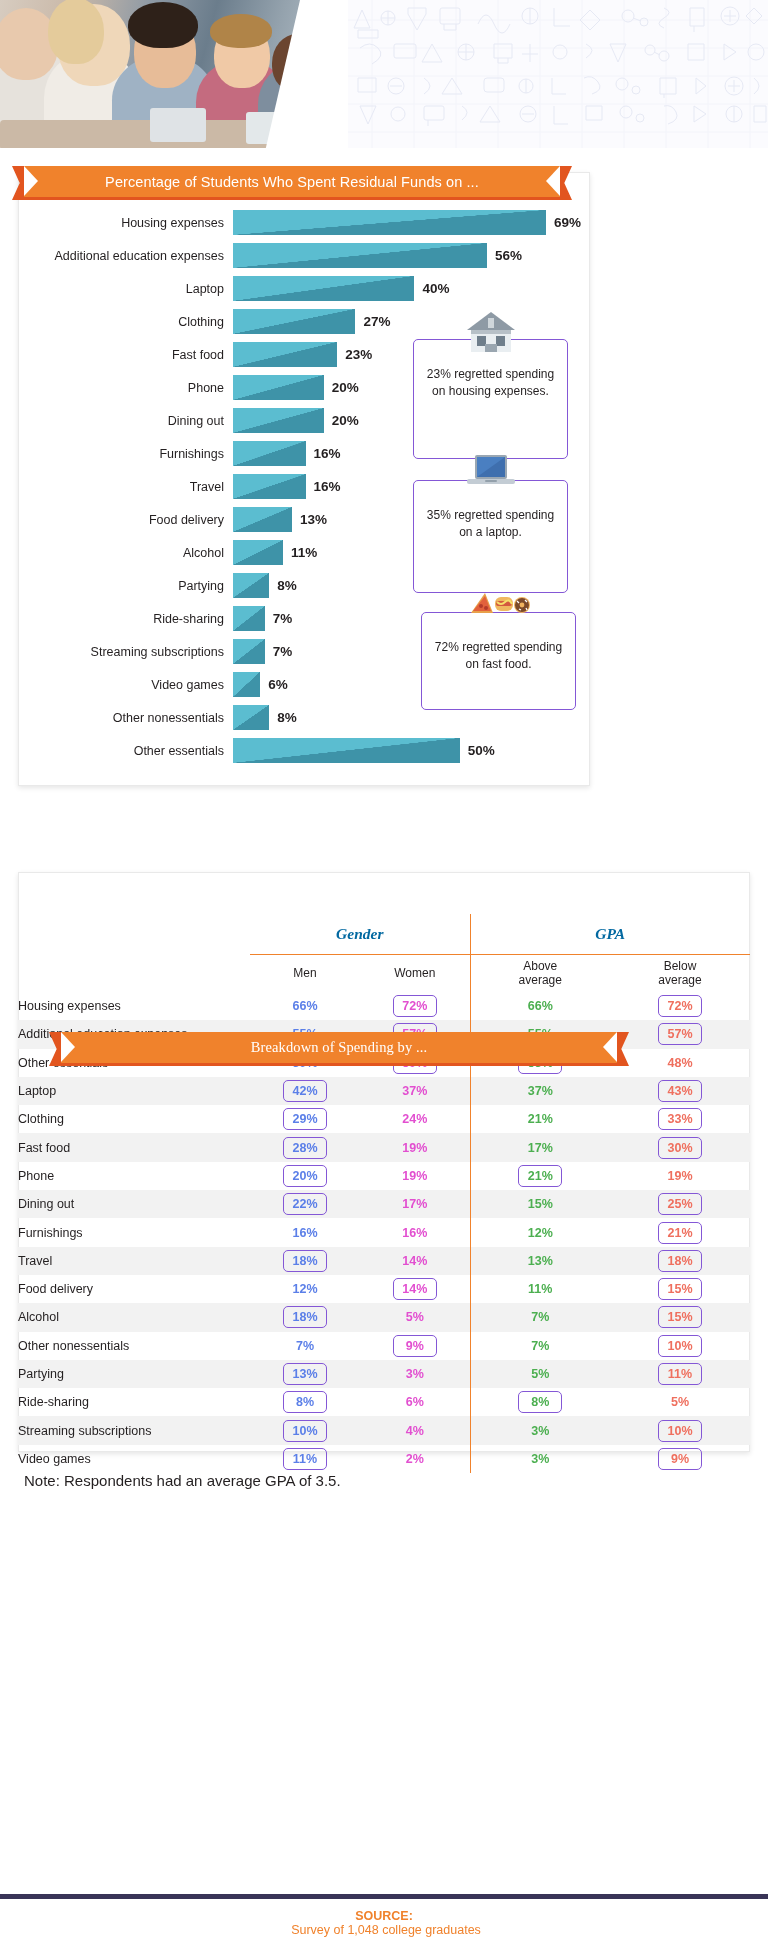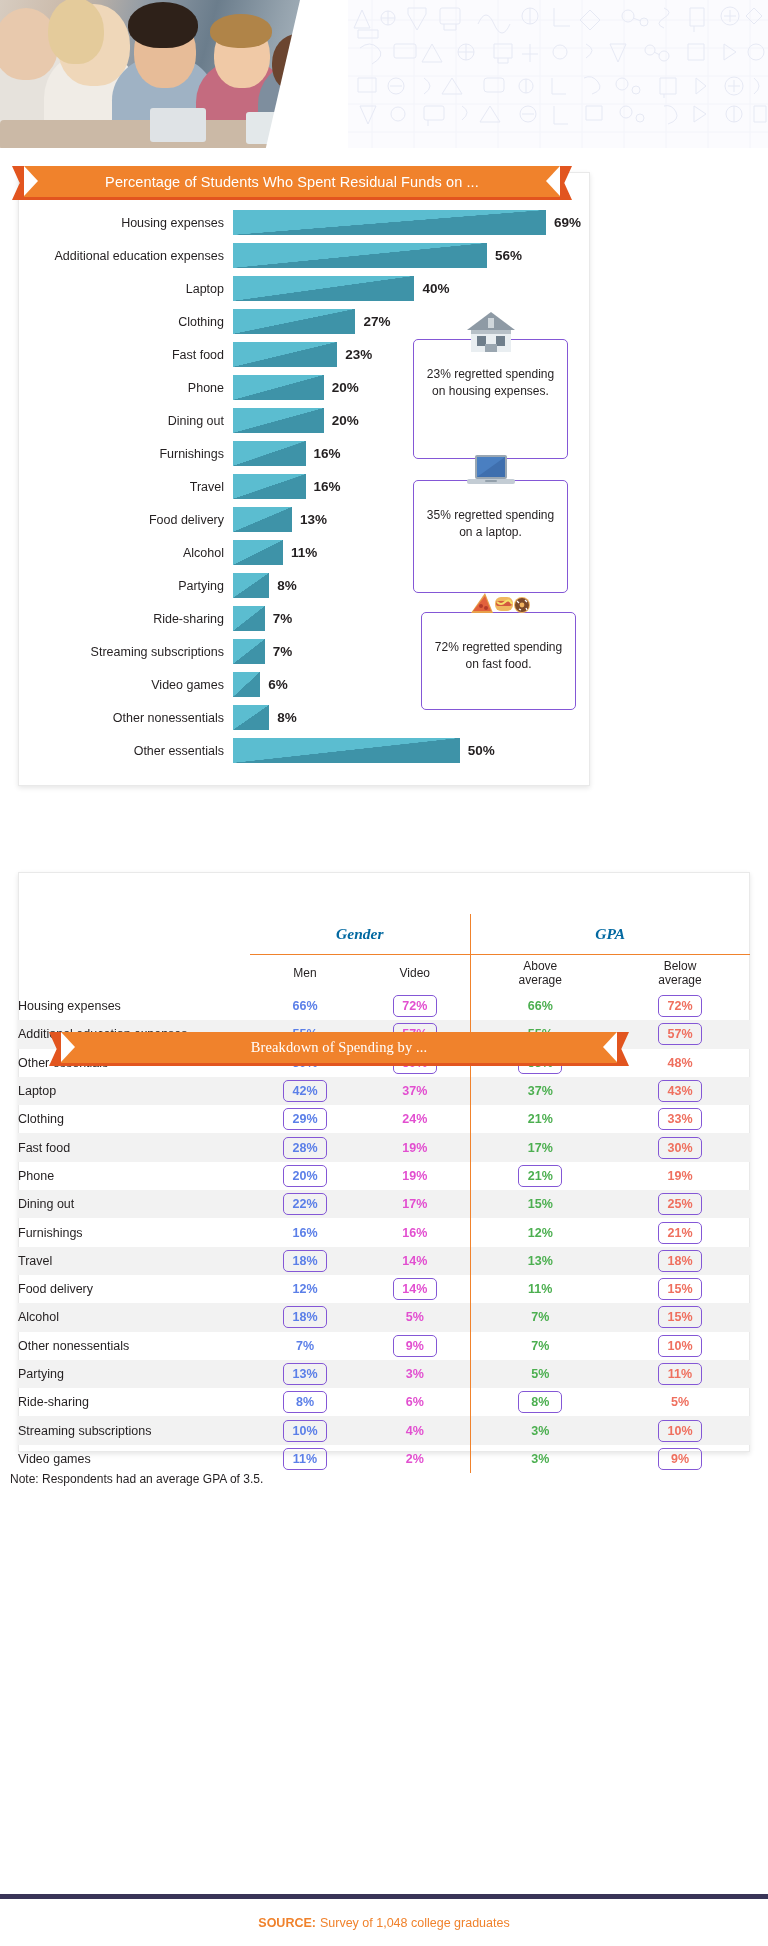--- a/index.html
+++ b/index.html
@@ -189,29 +189,30 @@
     font-weight:bold;
     font-size:12.5px;
     border-radius:5px;
     line-height:12px;
   }
   .chip.boxed { border:1.3px solid #8457d6; }
   .c-men   { color:#5b7fe8; }
   .c-women { color:#e24fd0; }
   .c-above { color:#4caf50; }
   .c-below { color:#ef6f5e; }
-  .note-wrap { position:absolute; left:10px; top:1472px; font-size:12px; color:#231f20; }
+  .note-wrap { position:absolute; left:24px; top:1472px; font-size:15px; color:#231f20; }
 
   .footer {
     position:absolute; left:0; bottom:0;
     width:768px; height:52px;
     background:#ffffff;
     border-top:5px solid #393457;
     display:flex; align-items:center; justify-content:center;
     font-size:12.5px;
+    flex-direction:column;
   }
   .footer-src { color:#f0822c; font-weight:bold; }
   .footer-txt { color:#f0822c; margin-left:4px; }
 </style>
 </head>
 <body>
 
 <div class="header">
 
   <div class="header-photo">
@@ -514,21 +515,21 @@
   <table class="breakdown">
     <thead>
       <tr class="grp-row">
         <th style="width:232px"></th>
         <th class="grp-underline" colspan="2">Gender</th>
         <th class="grp-underline divider-col" colspan="2">GPA</th>
       </tr>
       <tr class="sub-row">
         <th></th>
         <th style="width:110px">Men</th>
-        <th style="width:110px">Video</th>
+        <th style="width:110px">Women</th>
         <th class="divider-col" style="width:140px">
           <span style="display:block">Above</span>
             <span style="display:block">average</span>
         </th>
         <th style="width:140px">
           <span style="display:block">Below</span>
             <span style="display:block">average</span>
         </th>
       </tr>
     </thead>

